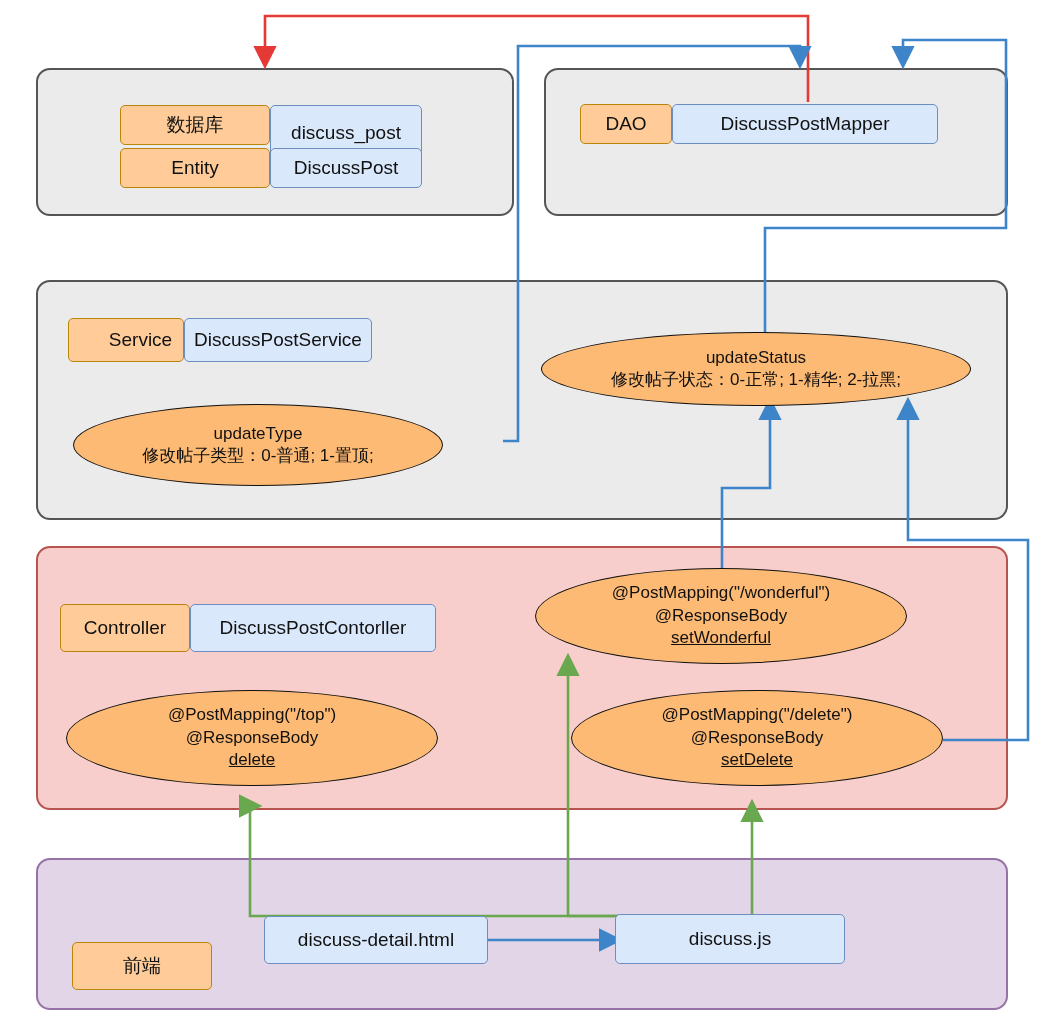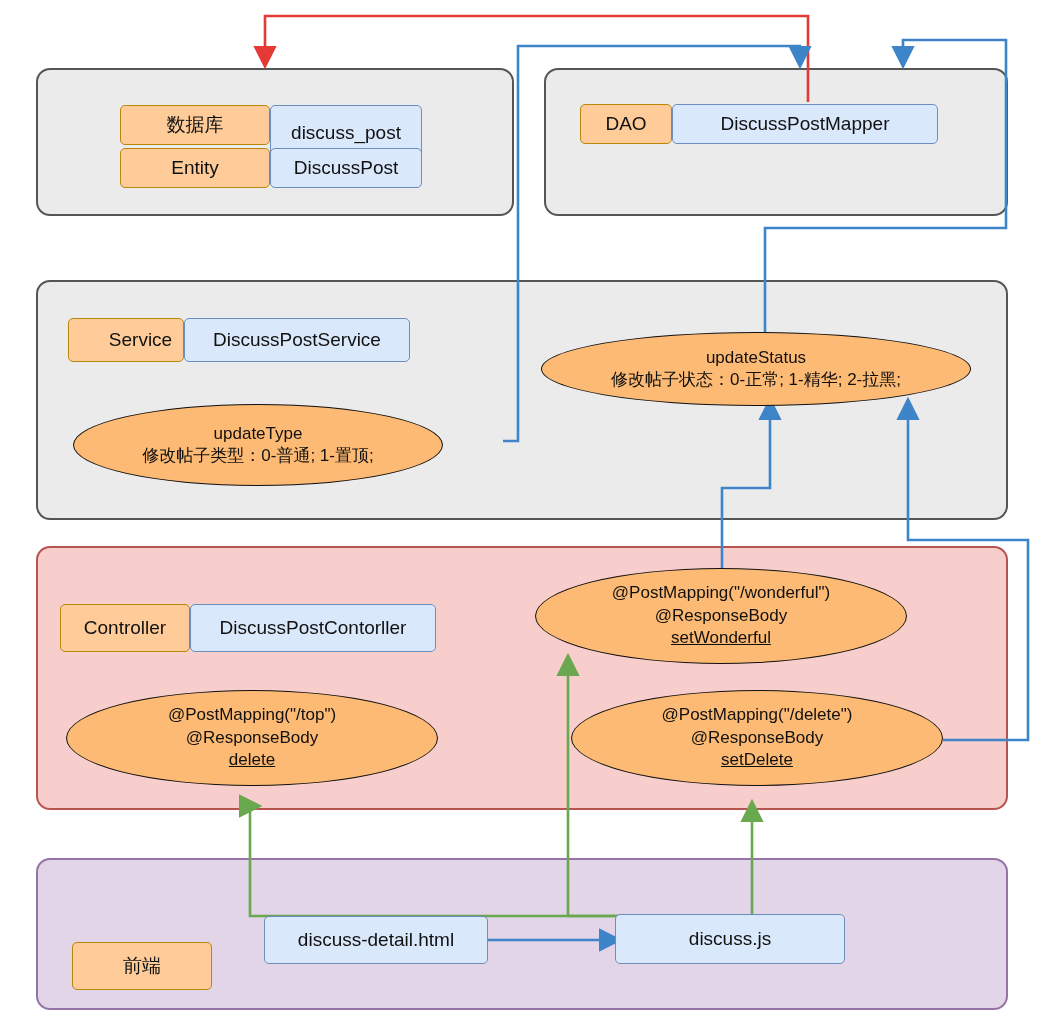--- a/index.html
+++ b/index.html
@@ -132,21 +132,21 @@
   <div class="box box-orange" style="left:120px; top:105px; width:150px; height:40px;font-family:Liberation Serif, serif;">数据库</div>
   <div class="box box-blue" style="left:270px; top:105px; width:152px; height:56px;">discuss_post</div>
 
   <div class="box box-orange" style="left:120px; top:148px; width:150px; height:40px;">Entity</div>
   <div class="box box-blue" style="left:270px; top:148px; width:152px; height:40px;">DiscussPost</div>
 
   <div class="box box-orange" style="left:580px; top:104px; width:92px; height:40px;">DAO</div>
   <div class="box box-blue" style="left:672px; top:104px; width:266px; height:40px;">DiscussPostMapper</div>
 
   <div class="box box-orange" style="left:68px; top:318px; width:116px; height:44px;padding-left:29px;">Service</div>
-  <div class="box box-blue" style="left:184px; top:318px; width:226px; height:44px;">DiscussPostService</div>
+  <div class="box box-blue" style="left:184px; top:318px; width:188px; height:44px;">DiscussPostService</div>
 
   <div class="ellipse" style="left:73px; top:404px; width:370px; height:82px;">
     <div class="l1">updateType</div>
     <div class="l2">修改帖子类型：0-普通; 1-置顶;</div>
   </div>
 
   <div class="ellipse" style="left:541px; top:332px; width:430px; height:74px;">
     <div class="l1">updateStatus</div>
     <div class="l2">修改帖子状态：0-正常; 1-精华; 2-拉黑;</div>
   </div>

